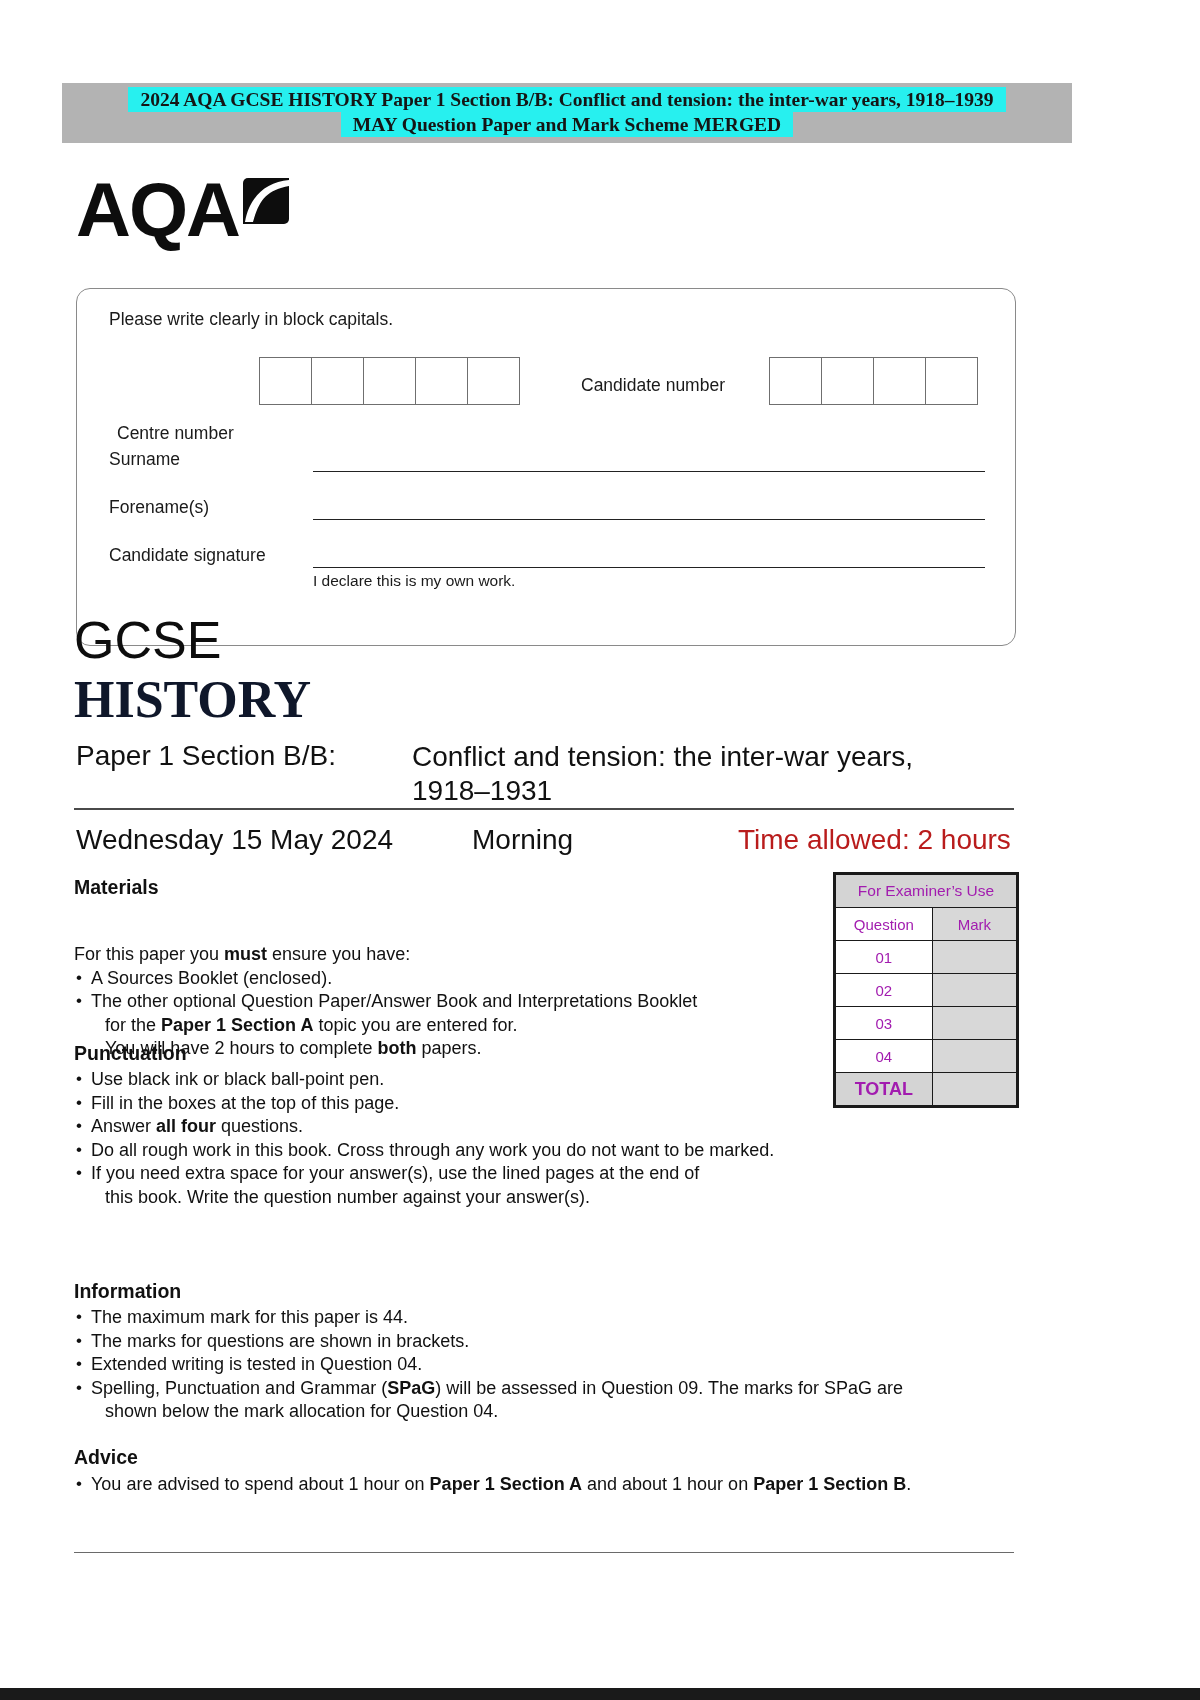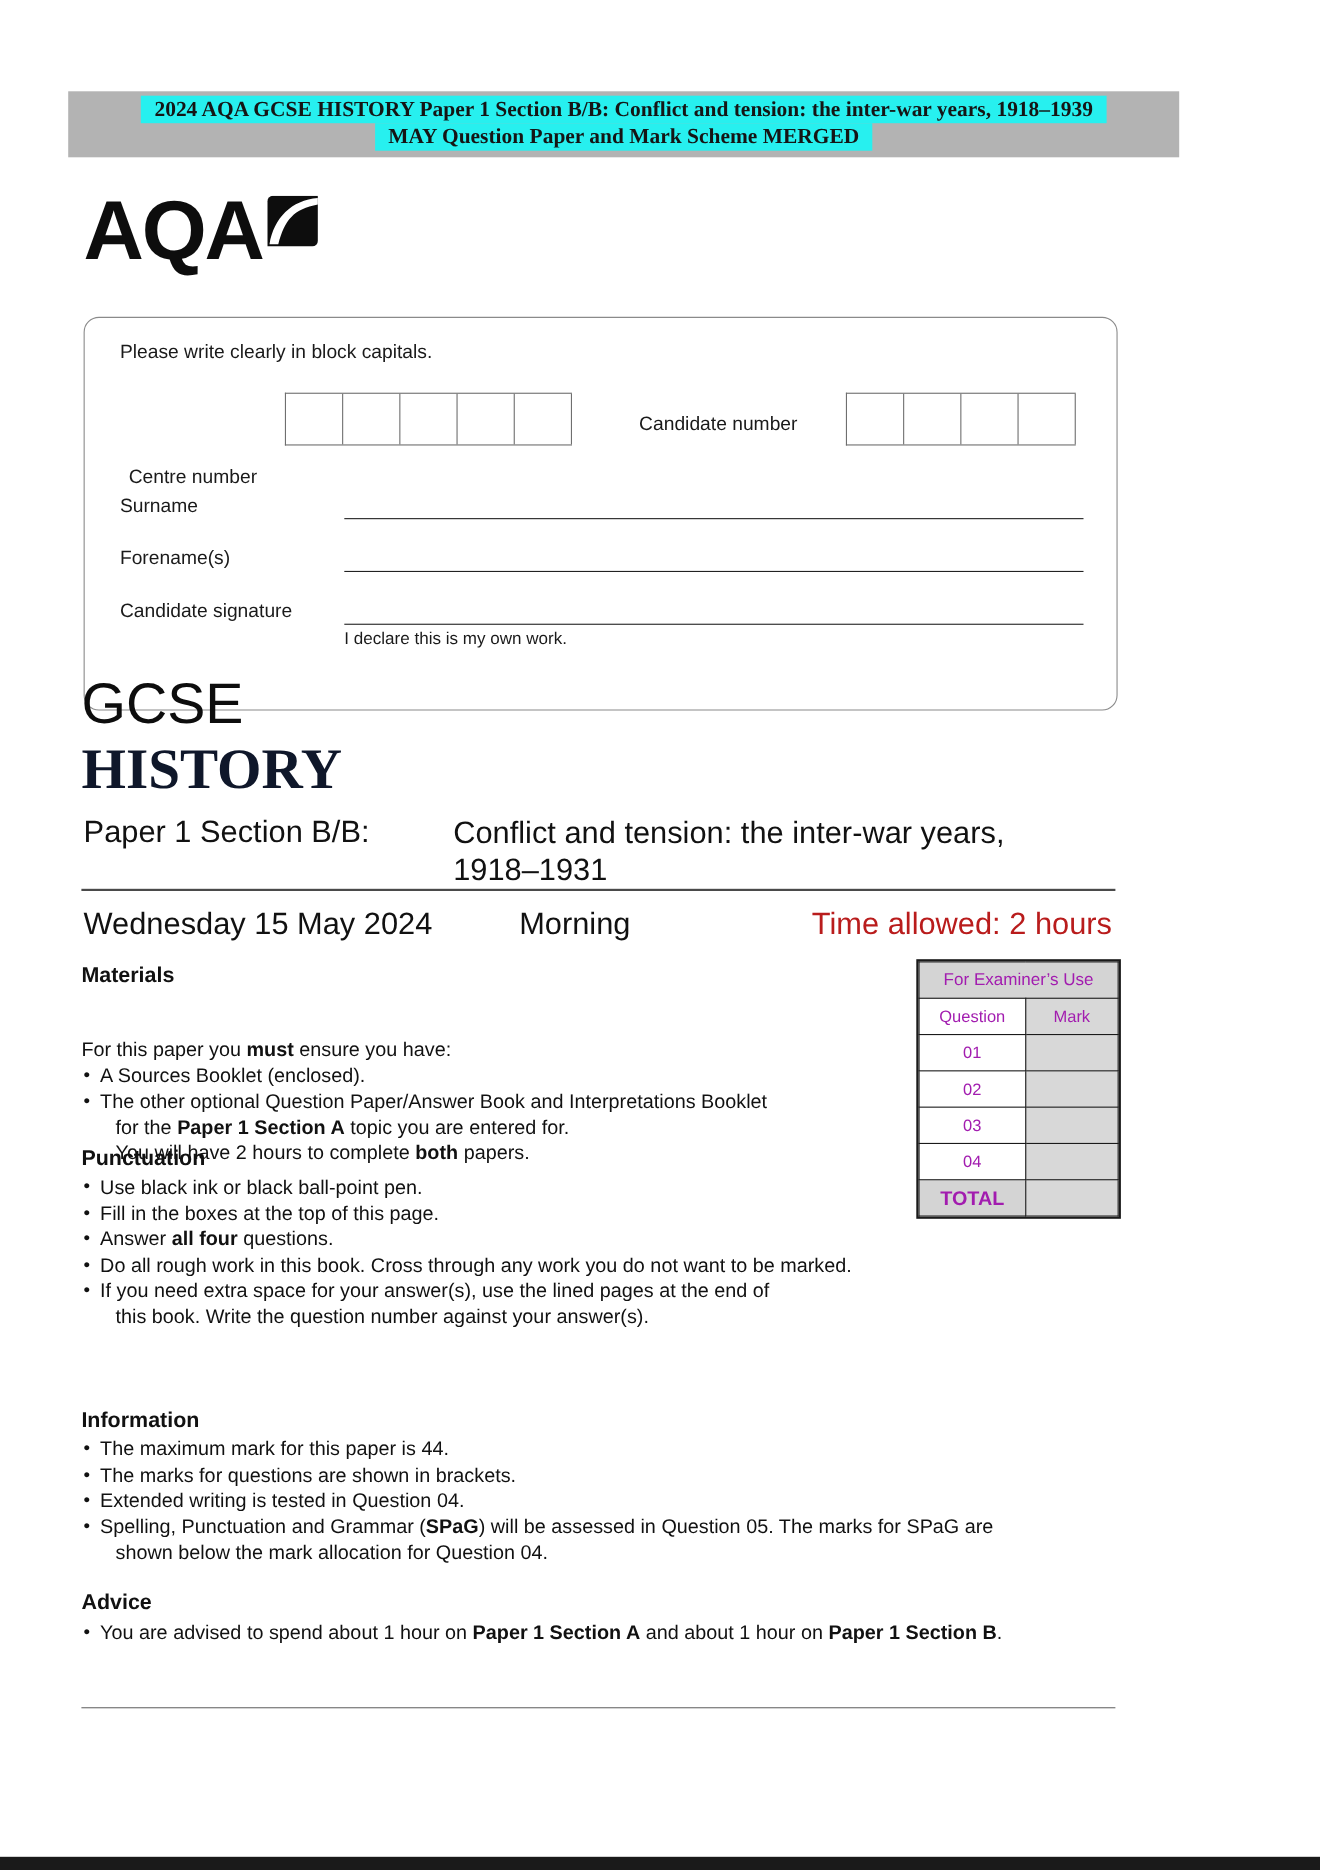--- a/index.html
+++ b/index.html
@@ -398,21 +398,21 @@
   </ul>
 </div>
 
 <div class="sec-head h-information">Information</div>
 <div class="sec-body b-information">
   <ul>
     <li><span>The maximum mark for this paper is 44.</span></li>
     <li><span>The marks for questions are shown in brackets.</span></li>
     <li><span>Extended writing is tested in Question 04.</span></li>
     <li>
-      <span>Spelling, Punctuation and Grammar (</span><b>SPaG</b><span>) will be assessed in Question 05. The marks for SPaG are</span>
+      <span>Spelling, Punctuation and Grammar (</span><b>SPaG</b><span>) will be assessed in Question 09. The marks for SPaG are</span>
       <span class="indent-sub">shown below the mark allocation for Question 04.</span>
     </li>
   </ul>
 </div>
 
 <div class="sec-head h-advice">Advice</div>
 <div class="sec-body b-advice">
   <ul>
     <li><span>You are advised to spend about 1 hour on </span><b>Paper 1 Section A</b><span> and about 1 hour on </span><b>Paper 1 Section B</b><span>.</span></li>
   </ul>

